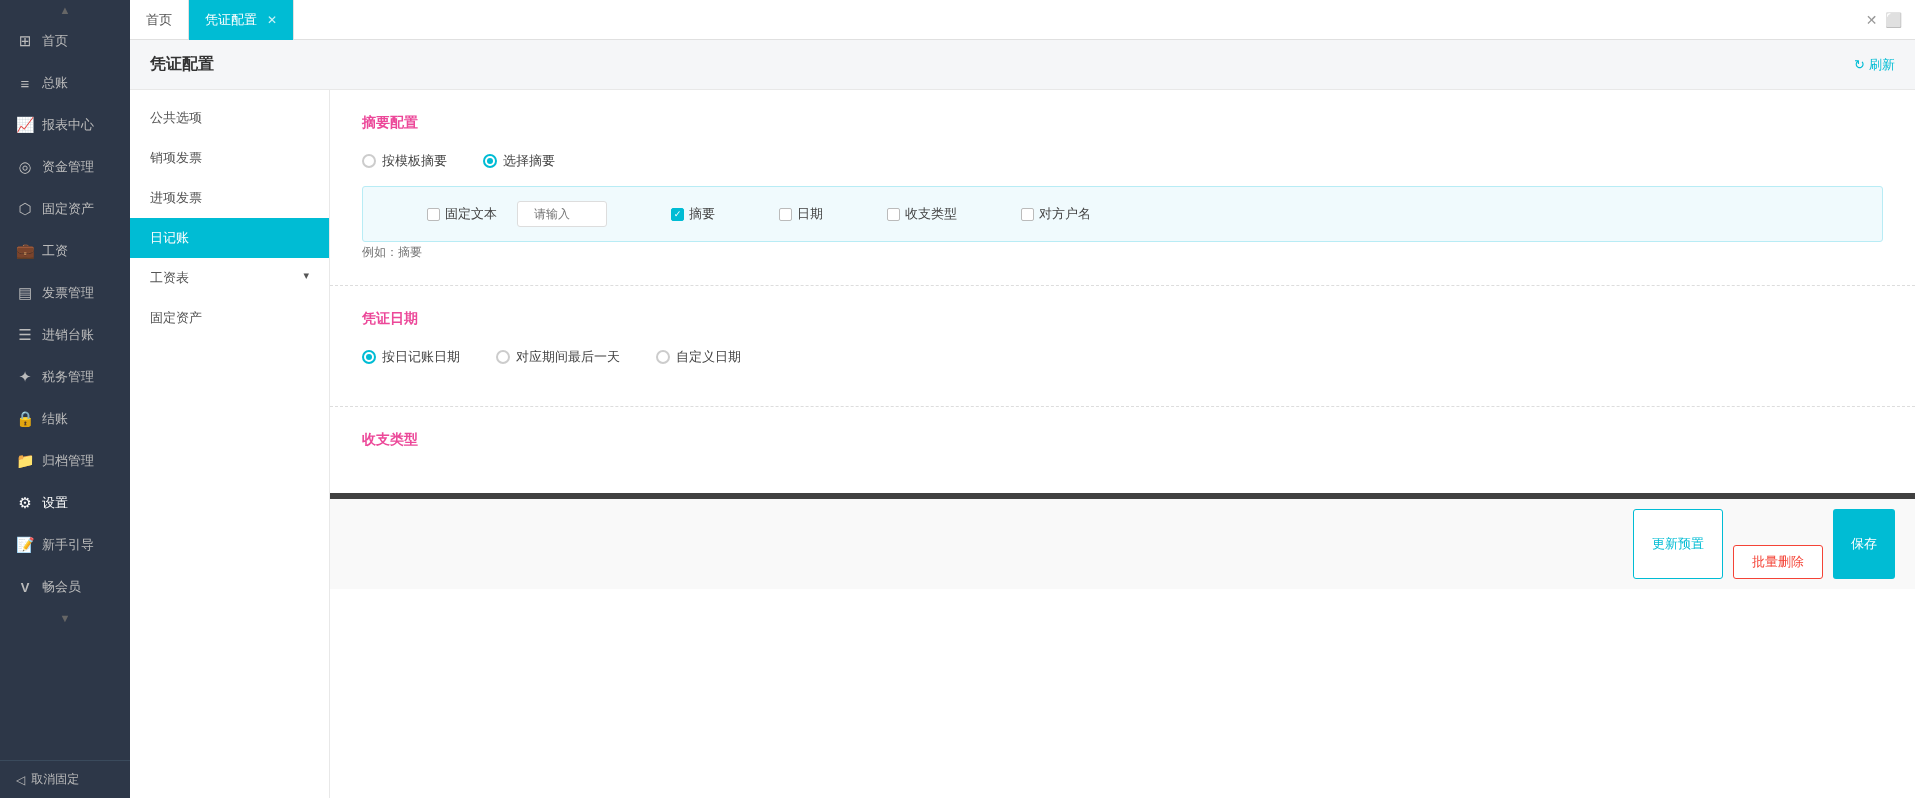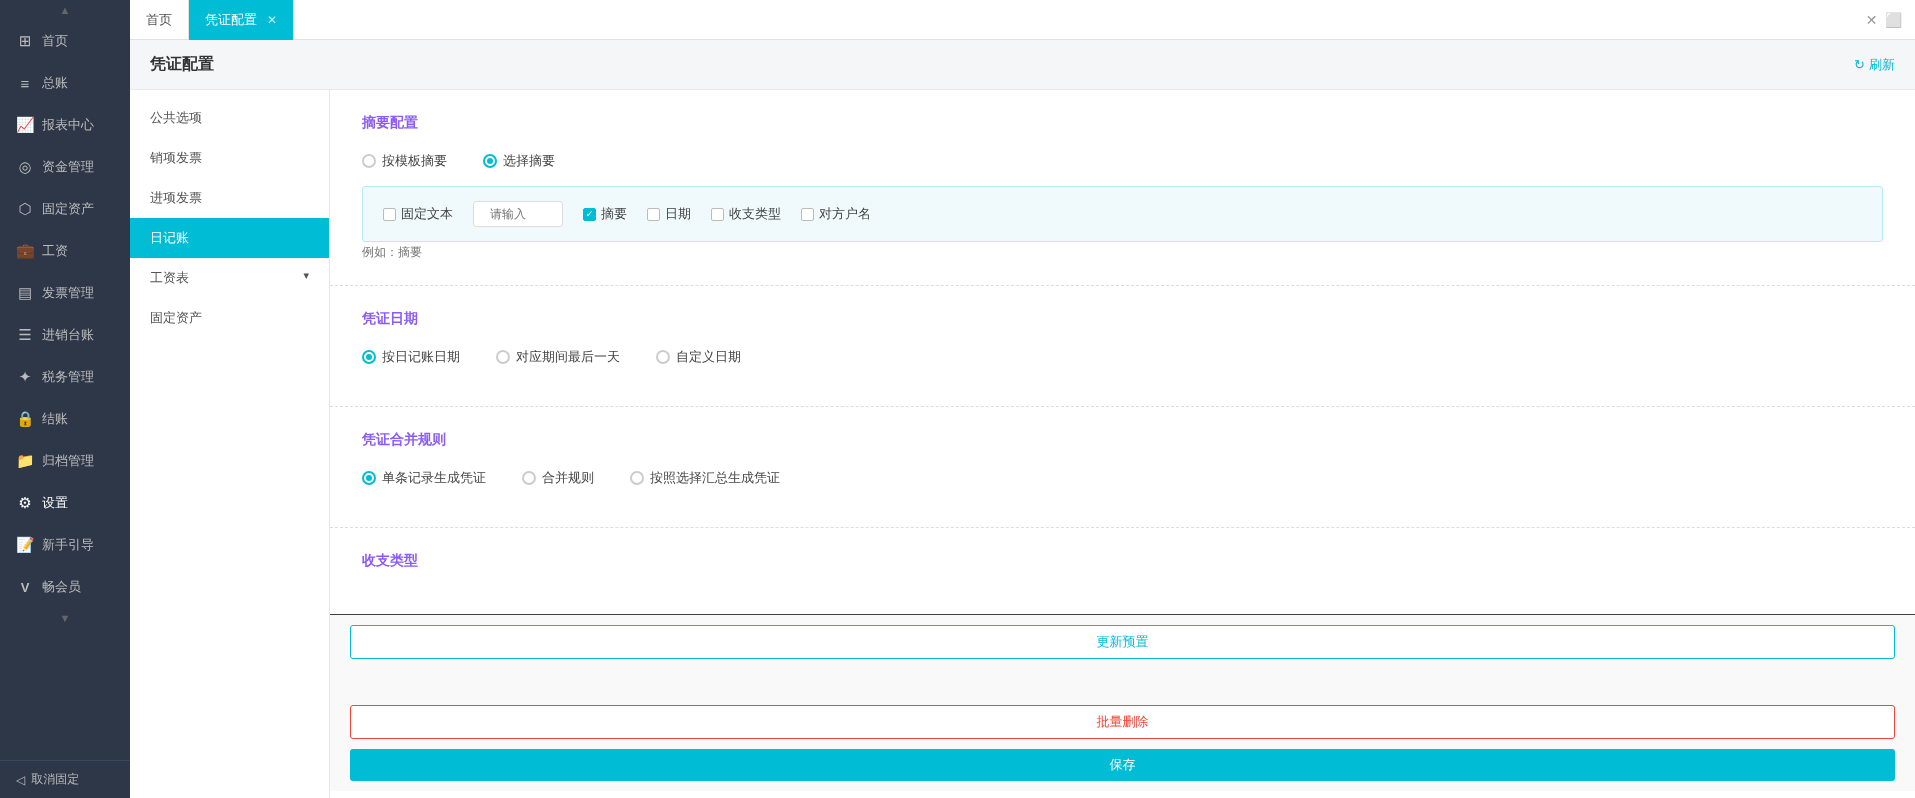--- a/index.html
+++ b/index.html
@@ -160,21 +160,21 @@
       position: relative;
     }
 
     .section {
       padding: 24px 32px;
       border-bottom: 1px dashed #ddd;
     }
     .section-title {
       font-size: 14px;
       font-weight: bold;
-      color: #8b5cf6;
+      color: #ec4899;
       margin-bottom: 20px;
     }
 
     
     .radio-group {
       display: flex;
       align-items: center;
       gap: 36px;
       margin-bottom: 16px;
     }
@@ -216,20 +216,21 @@
       align-items: center;
       gap: 20px;
       flex-wrap: wrap;
     }
     .checkbox-item {
       display: flex;
       align-items: center;
       gap: 5px;
       cursor: pointer;
       color: #444;
+      margin-left: 44px;
     }
     .checkbox-box {
       width: 13px;
       height: 13px;
       border: 1px solid #bbb;
       border-radius: 2px;
       background: #fff;
       display: inline-flex;
       align-items: center;
       justify-content: center;
@@ -258,26 +259,25 @@
       font-size: 12px;
       margin-top: 2px;
       font-family: Liberation Mono, monospace;
     }
 
     
     .bottom-actions {
       position: sticky;
       bottom: 0;
       background: #f9f9f9;
-      border-top: 1px solid #404040;
+      border-top: 6px solid #404040;
       padding: 10px 20px;
       display: flex;
       justify-content: flex-end;
       gap: 10px;
-      flex-direction: column;
     }
 
     .btn {
       padding: 7px 18px;
       border-radius: 3px;
       border: none;
       cursor: pointer;
       font-size: 13px;
     }
     .btn-outline-teal {
@@ -480,37 +480,20 @@
             <span class="radio-circle"></span>
             <span>对应期间最后一天</span>
           </div>
           <div class="radio-item">
             <span class="radio-circle"></span>
             <span>自定义日期</span>
           </div>
         </div>
       </div>
 
-      <div class="section">
-        <div class="section-title">凭证合并规则</div>
-        <div class="radio-group">
-          <div class="radio-item">
-            <span class="radio-circle checked"></span>
-            <span>单条记录生成凭证</span>
-          </div>
-          <div class="radio-item">
-            <span class="radio-circle"></span>
-            <span>合并规则</span>
-          </div>
-          <div class="radio-item">
-            <span class="radio-circle"></span>
-            <span>按照选择汇总生成凭证</span>
-          </div>
-        </div>
-      </div>
 
       <div class="section-收支">
         <div class="section-title">收支类型</div>
       </div>
 
       <div class="bottom-actions">
         <button class="btn btn-outline-teal">更新预置</button>
         <button class="btn btn-outline-red">批量删除</button>
         <button class="btn btn-teal">保存</button>
       </div>

